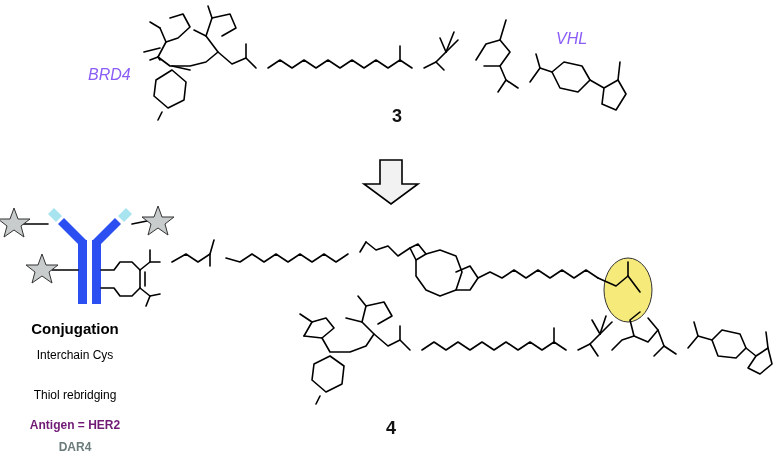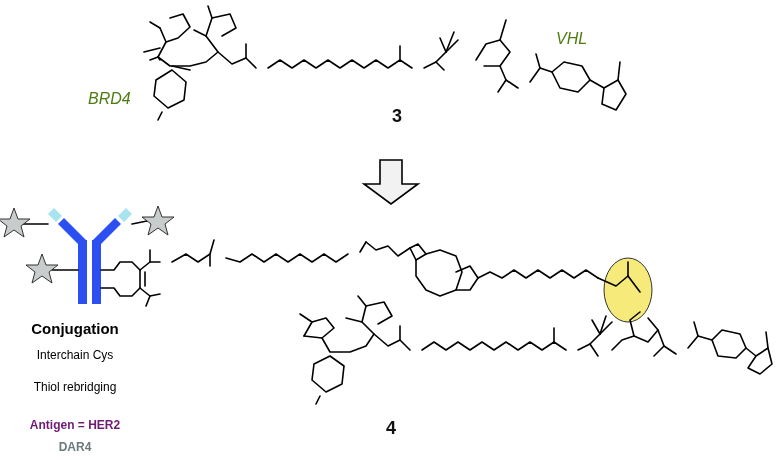--- a/index.html
+++ b/index.html
@@ -1,20 +1,20 @@
 <!DOCTYPE html>
 <html><head>
   <meta charset="utf-8">
   <style>
     html, body { margin: 0; padding: 0; background: #ffffff; }
     body { width: 780px; height: 460px; position: relative; overflow: hidden;
            font-family: "Liberation Sans", sans-serif; color: #000; }
     svg { position: absolute; left: 0; top: 0; }
     .bond { stroke: #000; stroke-width: 1.6; fill: none; stroke-linejoin: round; stroke-linecap: round; }
-    .label-italic { position: absolute; font-style: italic; font-size: 16px; color: #4d7c0f; }
+    .label-italic { position: absolute; font-style: italic; font-size: 16px; color: #8b5cf6; }
     .cmpd-num { position: absolute; font-weight: bold; font-size: 18px; color: #111; }
     .conj { position: absolute; left: 0; width: 150px; text-align: center; font-size: 12px; }
     .conj.title { font-weight: bold; font-size: 15px; }
     .conj.dar { font-weight: bold; margin-top: 36px; }
     .conj.antigen { font-weight: bold; }
   </style>
 </head>
 <body>
 
 <svg width="780" height="460" viewBox="0 0 780 460">
@@ -133,22 +133,22 @@
     <polyline class="bond" points="422,350 434,342 446,350 458,342 470,350 482,342 494,350 506,342 518,350 530,342 542,350 554,342 566,350"></polyline>
     <line class="bond" x1="554" y1="342" x2="554" y2="328"></line>
     <polyline class="bond" points="578,350 590,344 600,334"></polyline>
     <line class="bond" x1="590" y1="344" x2="598" y2="356"></line>
     <line class="bond" x1="600" y1="334" x2="592" y2="320"></line>
     <line class="bond" x1="600" y1="334" x2="612" y2="322"></line>
     <line class="bond" x1="600" y1="334" x2="606" y2="316"></line>
   </g>
 </svg>
 
-<div class="label-italic" style="left:88px; top:90px;">BRD4</div>
+<div class="label-italic" style="left:88px; top:66px;">BRD4</div>
 <div class="label-italic" style="left:556px; top:30px;">VHL</div>
 <div class="cmpd-num" style="left:392px; top:106px;">3</div>
 <div class="cmpd-num" style="left:386px; top:418px;">4</div>
 
 <div class="conj title" style="top:320px;">Conjugation</div>
 <div class="conj" style="top:348px;">Interchain Cys</div>
-<div class="conj" style="top:380px;">Thiol rebridging</div>
+<div class="conj" style="top:388px;">Thiol rebridging</div>
 <div class="conj dar" style="top:404px; color:#6b7b7b;">DAR4</div>
 <div class="conj antigen" style="top:418px; color:#701a75;">Antigen = HER2</div>
 
 </body></html>

